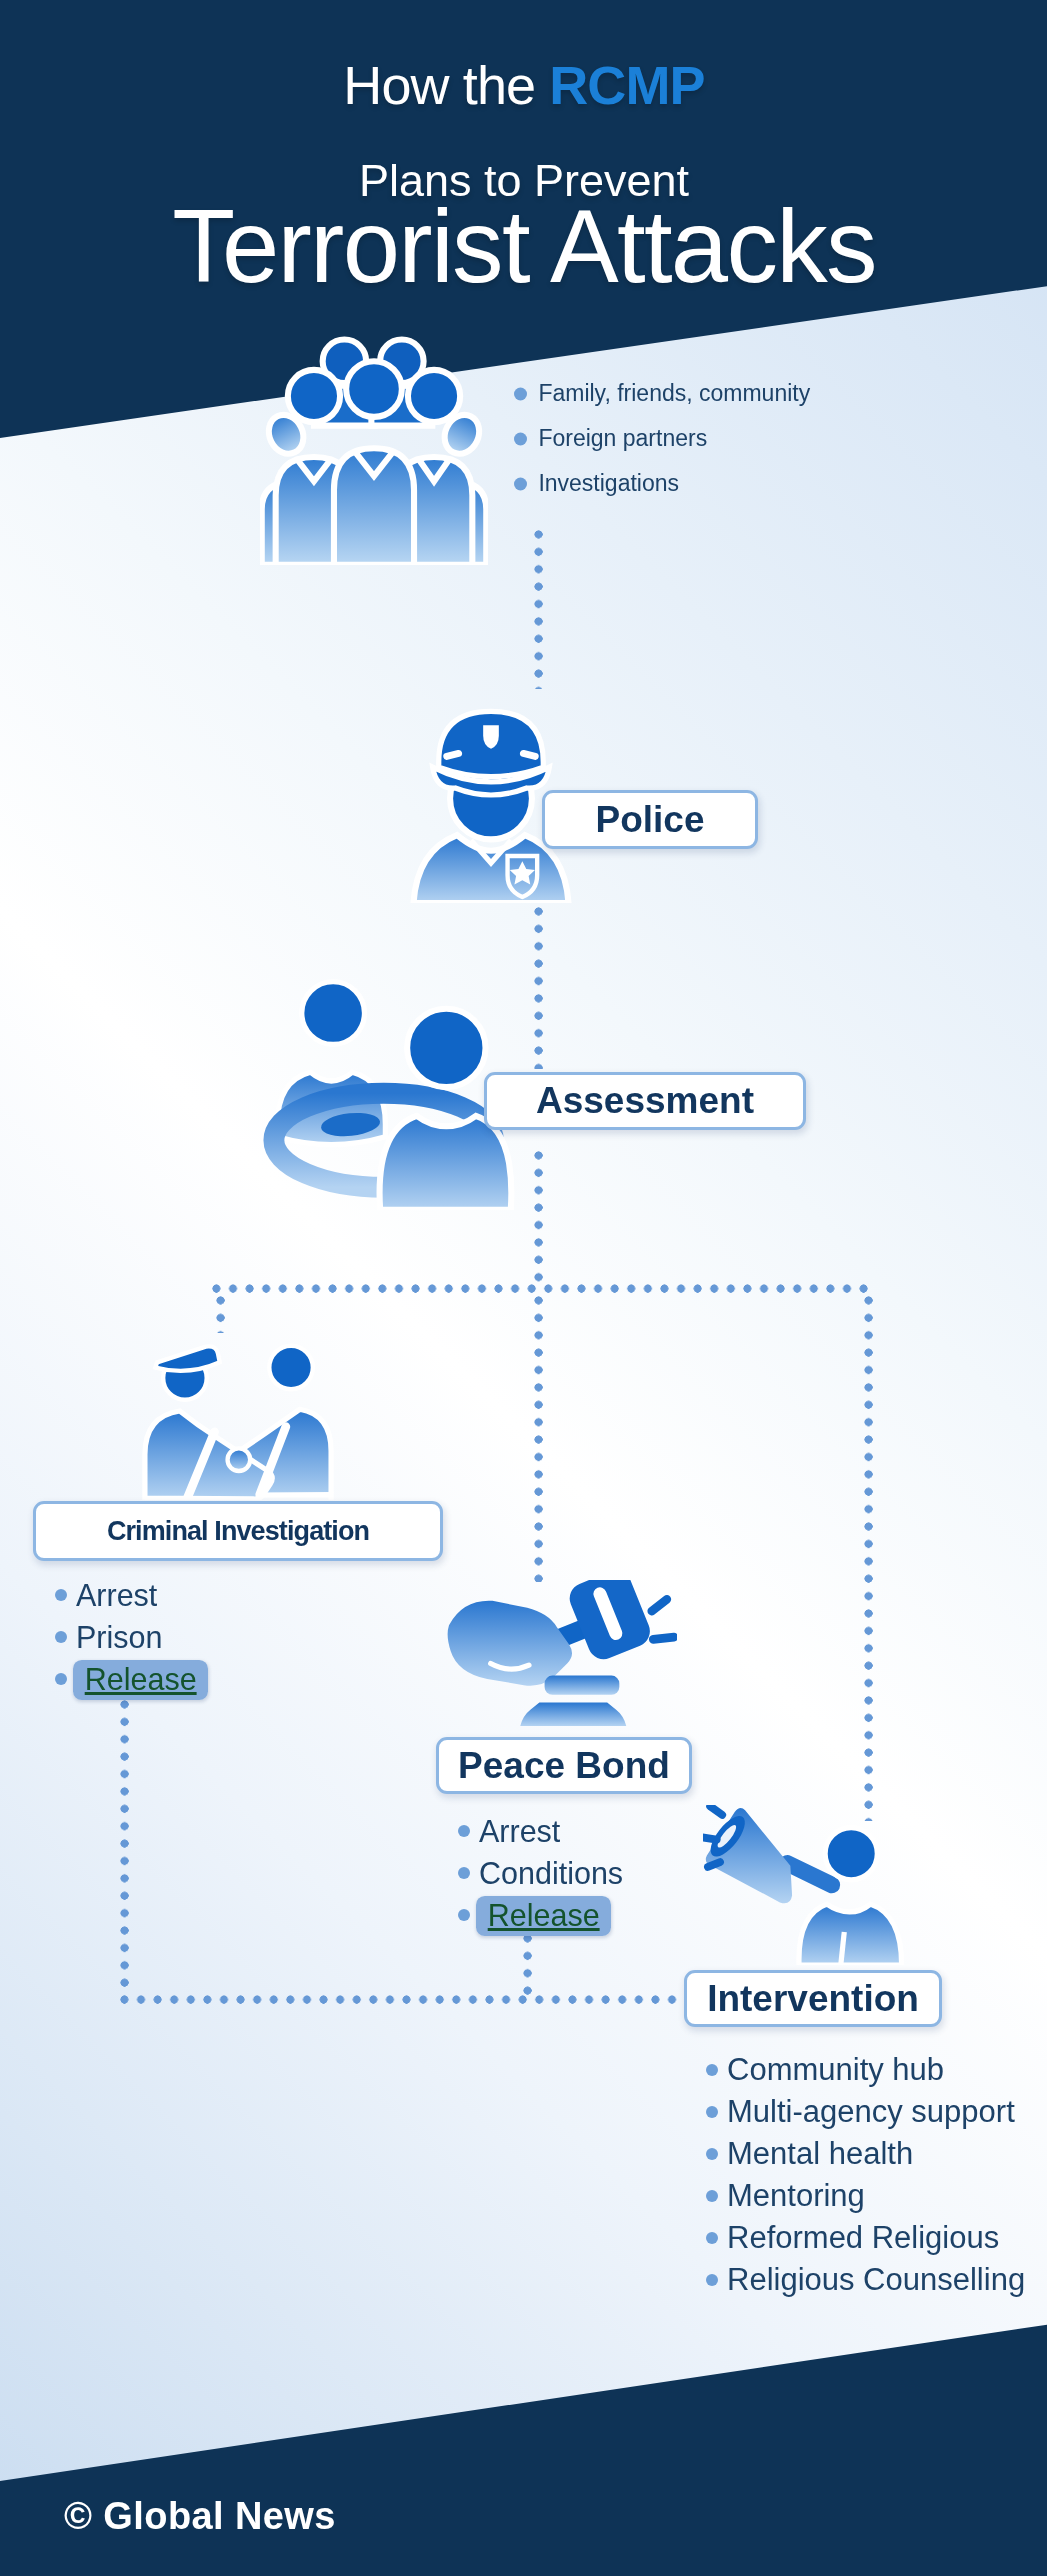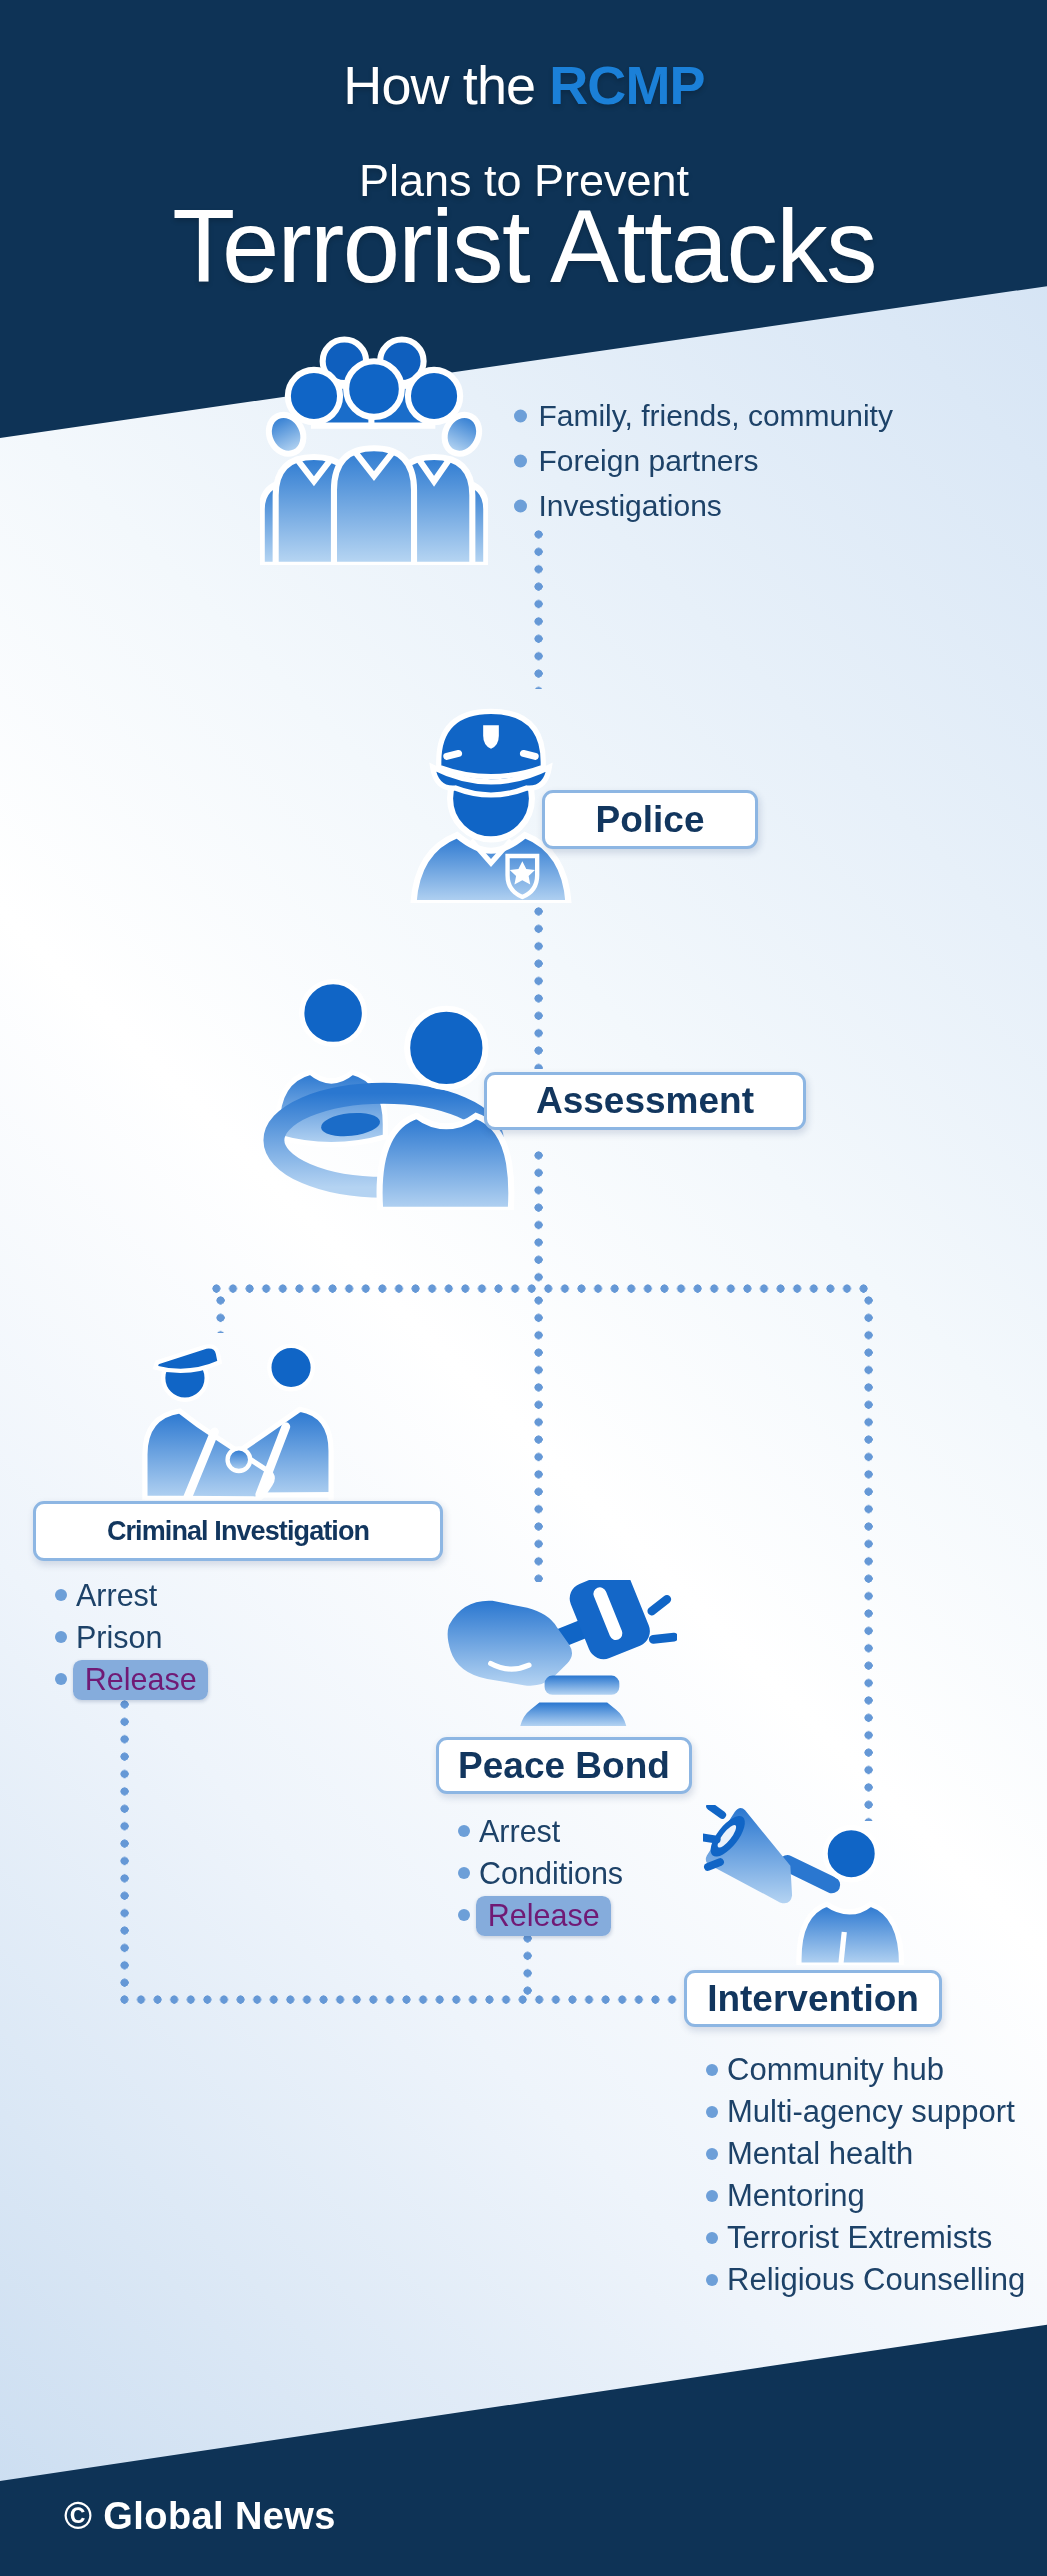--- a/index.html
+++ b/index.html
@@ -33,31 +33,31 @@
   .box-police{left:542px;top:790px;width:210px;height:53px;font-size:37px;}
   .box-assessment{left:484px;top:1072px;width:316px;height:52px;font-size:37px;}
   .box-ci{left:33px;top:1501px;width:404px;height:54px;font-size:27px;letter-spacing:-0.9px;text-align:right;}
   .box-pb{left:436px;top:1737px;width:250px;height:51px;font-size:37px;}
   .box-iv{left:684px;top:1970px;width:252px;height:51px;font-size:37px;}
   
   .blist{position:absolute;list-style:none;margin:0;padding:0;color:#1d4268;}
   .blist li{position:relative;white-space:nowrap;}
   .blist li::before{content:'';position:absolute;left:0;top:50%;transform:translateY(-50%);
     border-radius:50%;background:#6d9fd8;}
-  .list-top{left:514px;top:393px;font-size:30px;}
+  .list-top{left:514px;top:371px;font-size:23px;}
   .list-top li{line-height:45px;padding-left:24.4px;}
   .list-top li::before{width:13px;height:13px;}
   .list-sm li{line-height:42px;padding-left:21px;}
   .list-sm li::before{width:12.2px;height:12.2px;}
   .list-ci{left:55px;top:1574px;font-size:30.5px;}
   .list-pb{left:458px;top:1810px;font-size:30.5px;}
   .list-iv{left:706px;top:2049px;font-size:31px;}
   .list-iv li{line-height:42px;}
-  .blist li.highlight span{background:#85acdc;color:#701a75;border-radius:8.7px;
-    padding:1.7px 11.3px 3.5px;margin-left:-2.6px;box-shadow:0.9px 1.7px 3.5px rgba(20,50,100,.18);}
+  .blist li.highlight span{background:#85acdc;color:#14532d;border-radius:8.7px;
+    padding:1.7px 11.3px 3.5px;margin-left:-2.6px;box-shadow:0.9px 1.7px 3.5px rgba(20,50,100,.18);text-decoration:underline;}
   
   .icon{position:absolute;}
   .ic-people{left:260px;top:328px;width:228px;height:237px;}
   .ic-police{left:408px;top:687px;width:166px;height:216px;}
   .ic-assess{left:253px;top:959px;width:263px;height:251px;}
   .ic-ci{left:131px;top:1329px;width:214px;height:171px;}
   .ic-gavel{left:440px;top:1580px;width:237px;height:146px;}
   .ic-mega{left:703px;top:1805px;width:206px;height:160px;}
   
   .credit{position:absolute;left:64px;top:2495px;font-size:38px;font-weight:700;
@@ -220,21 +220,21 @@
     <circle cx="170" cy="56" r="30" fill="#1065c6" stroke="#ffffff" stroke-width="6"></circle>
     <path d="M162,146 l-4,38" stroke="#ffffff" stroke-width="6"></path>
   </svg>
   <div class="box box-iv">Intervention</div>
   <ul class="blist list-sm list-iv">
 
   <li><span>Community hub</span></li>
       <li><span>Multi-agency support</span></li>
       <li><span>Mental health</span></li>
       <li><span>Mentoring</span></li>
-      <li><span>Terrorist Extremists</span></li>
+      <li><span>Reformed Religious</span></li>
       <li><span>Religious Counselling</span></li>
     </ul>
 
   <div class="footer-bg"></div>
   <div class="credit">© Global News</div>
 
 </div>
 
 
 </body></html>

